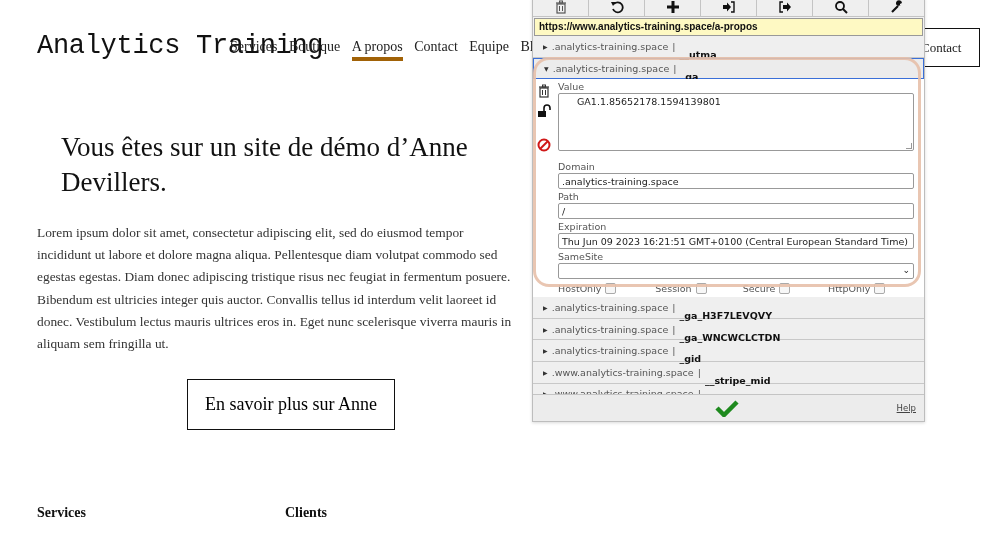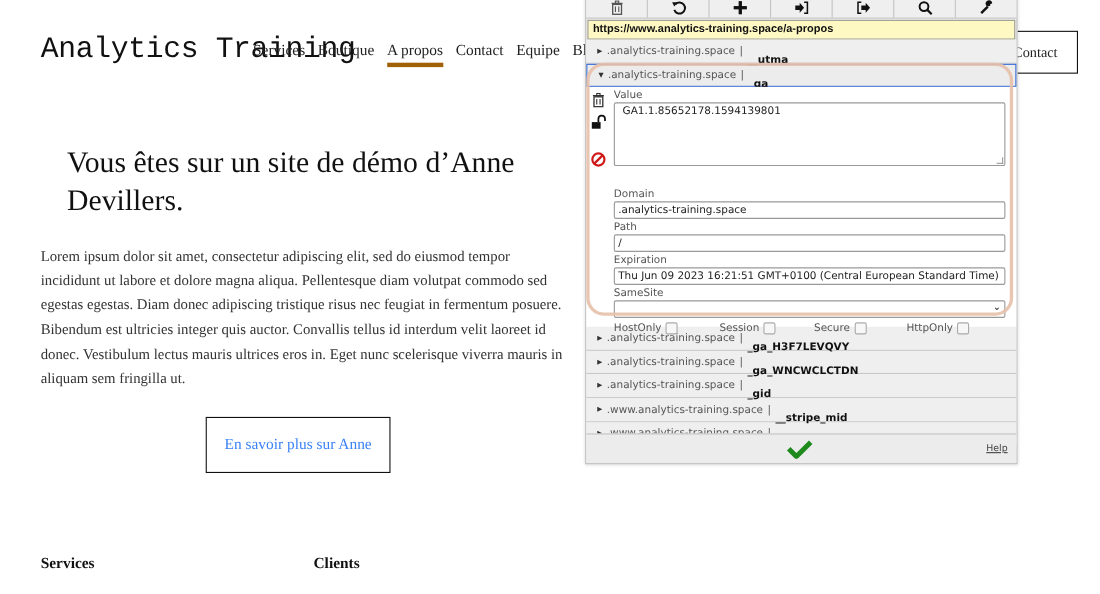--- a/index.html
+++ b/index.html
@@ -8,21 +8,21 @@
 
   
   .site-title { position: absolute; left: 37px; top: 31px; font-size: 27px; letter-spacing: -0.3px; color: #111; font-family: Liberation Mono, monospace; text-align: right; }
   .nav { position: absolute; left: 230px; top: 39px; display: flex; gap: 0; font-size: 14px; }
   .nav a { color: #222; text-decoration: none; margin-right: 11.5px; padding-bottom: 2px; }
   .nav a.active { border-bottom: 4px solid #a16207; }
   .contact-btn { position: absolute; left: 900px; top: 28px; width: 80px; height: 39px; border: 1.5px solid #111; font-size: 13px; display: flex; align-items: center; padding-left: 20px; color: #222; }
 
   .headline { position: absolute; left: 37px; top: 130px; width: 450px; font-size: 27px; line-height: 35px; color: #111; font-weight: normal; margin-left: 24px; }
   .body-text { position: absolute; left: 37px; top: 222px; width: 475px; font-size: 13.4px; line-height: 22.2px; color: #333; }
-  .more-btn { position: absolute; left: 187px; top: 379px; width: 168px; height: 51px; border: 1.5px solid #111; font-size: 14px; display: flex; align-items: center; justify-content: center; color: #3b82f6; }
+  .more-btn { position: absolute; left: 187px; top: 379px; width: 208px; height: 51px; border: 1.5px solid #111; font-size: 18px; display: flex; align-items: center; justify-content: center; color: #000000; }
   .foot-h { position: absolute; top: 505px; font-size: 14px; font-weight: bold; color: #111; }
 
   
   .popup { position: absolute; left: 532px; top: -3px; width: 393px; height: 425px; background: #f1f1f1; border: 1px solid #bdbdbd; font-family: "DejaVu Sans", sans-serif; box-shadow: 0 1px 3px rgba(0,0,0,0.15); }
   .toolbar { display: flex; height: 19px; border-bottom: 1px solid #c4c4c4; background: #efefef; }
   .tb-btn { flex: 1; border-right: 1px solid #c4c4c4; display: flex; align-items: center; justify-content: center; }
   .tb-btn:last-child { border-right: none; }
   .tb-btn svg { width: 14px; height: 14px; }
   .url-field { margin: 1px 1px 0 1px; height: 18px; background: #fef9c3; border: 1px solid #999; font-size: 10px; font-weight: bold; padding: 2px 4px; color: #111; font-family: "Liberation Sans", sans-serif; }
   .cookie-row { height: 21.6px; border-bottom: 1px solid #c8c8c8; display: flex; align-items: center; padding-left: 10px; font-size: 9.5px; color: #555; background: #efefef; }
@@ -30,25 +30,25 @@
   .cookie-row .sep { margin: 0 4px; color: #555; }
   .cookie-row .name { font-weight: bold; color: #111; margin-top: 16px; }
   .cookie-row.expanded { border: 1px solid #3a6fd8; background: #ececec; }
 
   .detail { position: relative; height: 218px; background: #fff; }
   .side-icons { position: absolute; left: 4px; top: 5px; width: 16px; }
   .side-icons .ic { width: 14px; height: 14px; margin-bottom: 6px; display: block; }
   .fields { position: absolute; left: 25px; top: 2px; width: 356px; font-size: 9.5px; color: #555; }
   .f-label { height: 12px; line-height: 12px; }
   .f-input { height: 16px; border: 1px solid #999; border-radius: 2px; background: #fff; padding: 1px 3px; font-size: 9.5px; color: #222; line-height: 13px; margin-bottom: 2px; }
-  .f-textarea { height: 58px; border: 1px solid #999; border-radius: 2px; background: #fff; padding: 2px 7px; font-size: 9.5px; color: #222; position: relative; margin-bottom: 20px; }
+  .f-textarea { height: 58px; border: 1px solid #999; border-radius: 2px; background: #fff; padding: 2px 18px; font-size: 9.5px; color: #222; position: relative; margin-bottom: 10px; }
   .f-textarea .grip { position: absolute; right: 1px; bottom: 1px; width: 6px; height: 6px; border-right: 1px solid #999; border-bottom: 1px solid #999; }
   .f-select { height: 16px; border: 1px solid #999; border-radius: 2px; background: #fff; position: relative; margin-bottom: 4px; }
   .f-select .chev { position: absolute; right: 3px; top: 1px; font-size: 9px; color: #222; }
-  .checks { display: flex; font-size: 9.5px; color: #555; }
+  .checks { display: flex; font-size: 9.5px; color: #555; justify-content: space-between; }
   .chk { display: flex; align-items: center; width: 88px; }
   .chk .box { width: 11px; height: 11px; border: 1px solid #aaa; border-radius: 2px; background: #f7f7f7; margin-left: 4px; }
   .highlight-ring { position: absolute; left: 533px; top: 57px; width: 388px; height: 230px; border: 3px solid #e7c0aa; border-radius: 16px; pointer-events: none; opacity: 0.9; }
 
   .footer-bar { position: absolute; left: 0; bottom: 0; width: 100%; height: 27px; background: #ececec; border-top: 1px solid #c4c4c4; }
   .ok-icon { position: absolute; left: 182px; top: 4px; width: 24px; height: 18px; }
   .help-link { position: absolute; right: 8px; top: 8px; font-size: 8.5px; color: #444; text-decoration: underline; padding-left: 12px; }
 </style>
 </head>
 <body>

